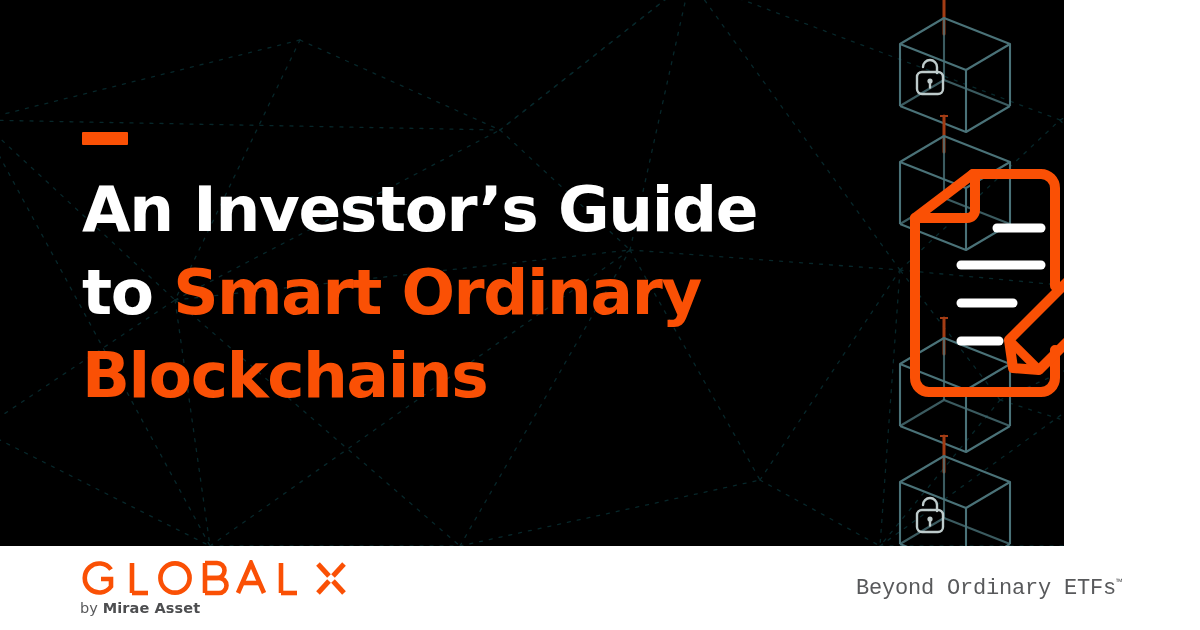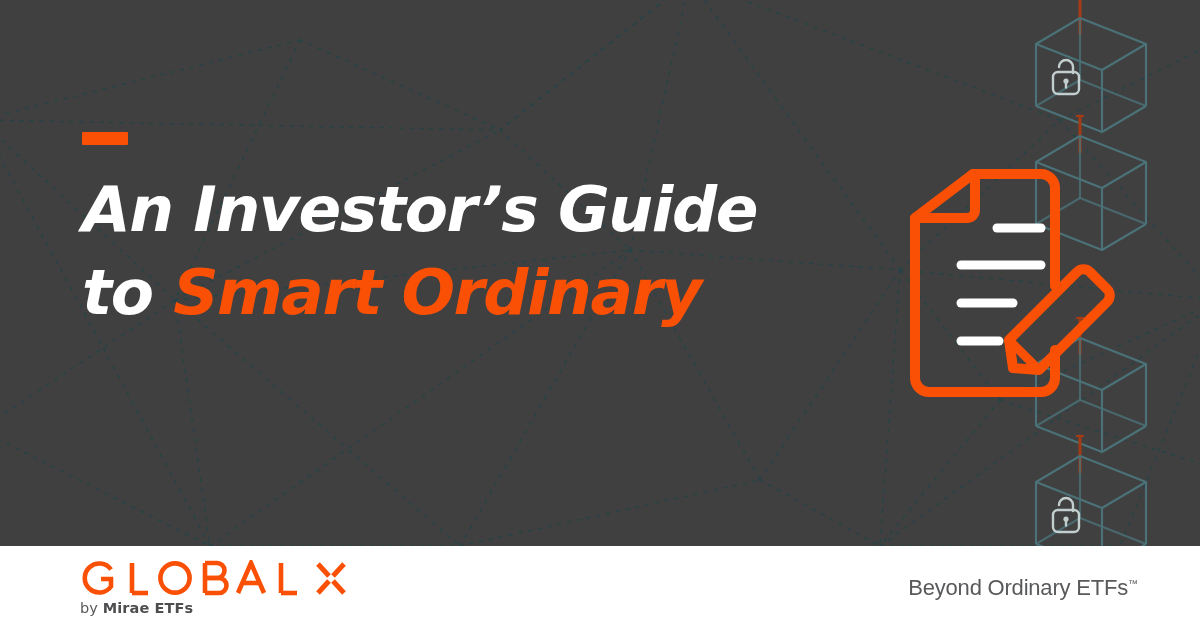--- a/index.html
+++ b/index.html
@@ -14,24 +14,23 @@
     width:1200px;
     height:630px;
     overflow:hidden;
     background:#ffffff;
   }
 
   
   #hero {
     position:absolute;
     left:0; top:0;
-    width:1200px; height:546px;
-    background:#404040;
+    width:1064px; height:546px;
+    background:#000000;
     overflow:hidden;
-    font-style:italic;
   }
   #mesh {
     position:absolute; left:0; top:0;
     width:1200px; height:546px;
     opacity:.55;
   }
 
   
   #title-block {
     position:absolute;
@@ -84,26 +83,27 @@
   #brand-logo { display:block; }
   #brand-byline {
     font-family:"DejaVu Sans", sans-serif;
     font-size:14.5px;
     color:#58595b;
     letter-spacing:.1px;
     margin-left:2px;
   }
   #brand-byline b { font-weight:700; color:#4d4e50; }
   #tagline {
-    font-family:Liberation Sans, sans-serif;
+    font-family:Liberation Mono, monospace;
     font-size:22px;
     color:#58595b;
     letter-spacing:-.2px;
     position:relative;
     white-space:nowrap;
+    margin-right:16px;
   }
   #tagline .tm {
     font-size:10px;
     vertical-align:super;
     letter-spacing:0;
   }
 </style>
 </head>
 <body>
 
@@ -219,21 +219,21 @@
         <path d="M116 143 L168 143"></path>
         <path d="M116 181 L154 181"></path>
       </g>
 
       <path d="M168 208 L164 180 L232 112 a9 9 0 0 1 13 0 L262 129 a9 9 0 0 1 0 13 L194 210 Z" fill="none" stroke="#fa5005" stroke-width="10" stroke-linejoin="round" stroke-linecap="round"></path>
       <path d="M164 180 L194 210" fill="none" stroke="#fa5005" stroke-width="9" stroke-linecap="round"></path>
     </svg>
 
     <div id="title-block">
       <div id="accent-dash"></div>
-      <h1 id="headline"><span>An Investor’s Guide</span><br><span>to </span><span class="hl-accent">Smart Ordinary</span><br></h1>
+      <h1 id="headline"><span>An Investor’s Guide</span><br><span>to </span><span class="hl-accent">Smart Ordinary</span><br><span class="hl-accent">Blockchains</span></h1>
     </div>
   </div>
 
   <div id="footer">
 
     <div id="brand">
       <svg id="brand-logo" width="268" height="36" viewBox="0 0 268 36">
         <g fill="none" stroke="#fa5005" stroke-width="4.6" stroke-linecap="butt">
 
           <path d="M33 9.5 a14.5 14.5 0 1 0 0 17 L33 19 L23 19"></path>
@@ -254,18 +254,18 @@
             <path d="M203 33 L219 33"></path>
         </g>
 
         <g stroke="#fa5005" stroke-width="5" stroke-linecap="butt">
           <path d="M240 4 L251 16"></path>
           <path d="M266 4 L255 16"></path>
           <path d="M240 33 L251 21"></path>
           <path d="M266 33 L255 21"></path>
         </g>
       </svg>
-      <div id="brand-byline"><span>by </span><b>Mirae ETFs</b></div>
+      <div id="brand-byline"><span>by </span><b>Mirae Asset</b></div>
     </div>
 
     <div id="tagline"><span>Beyond Ordinary ETFs</span><span class="tm">™</span></div>
   </div>
 </div>
 
 </body></html>

